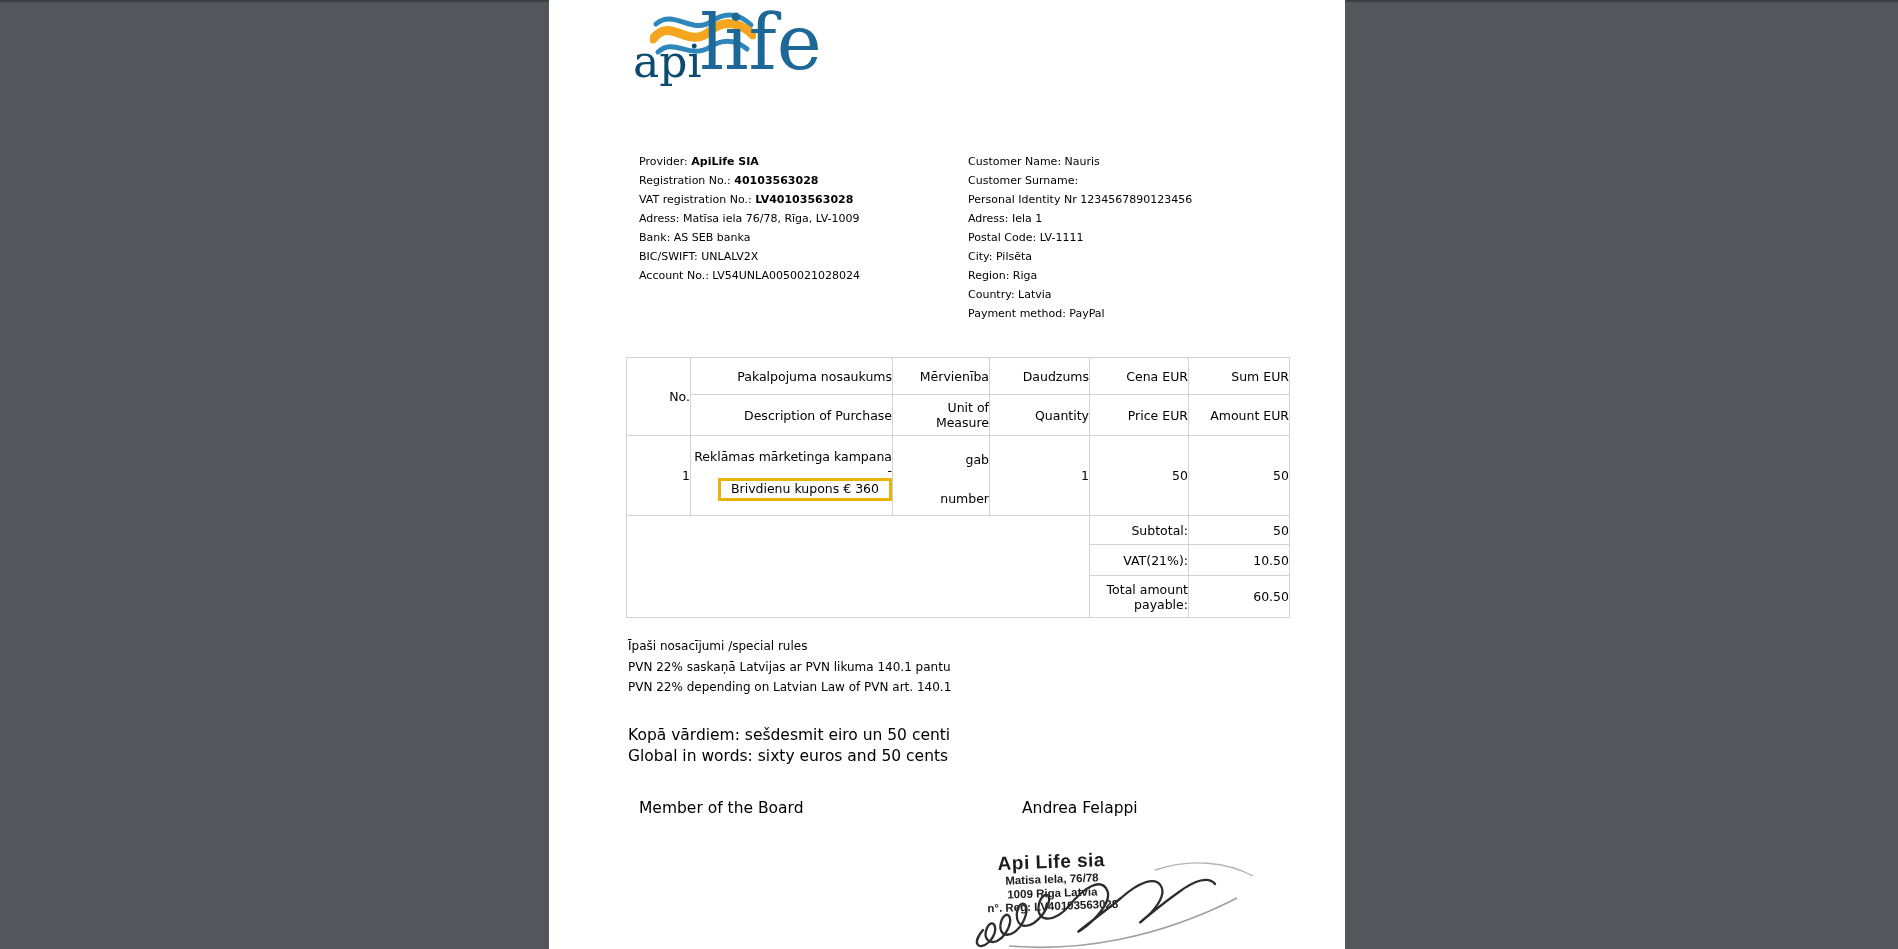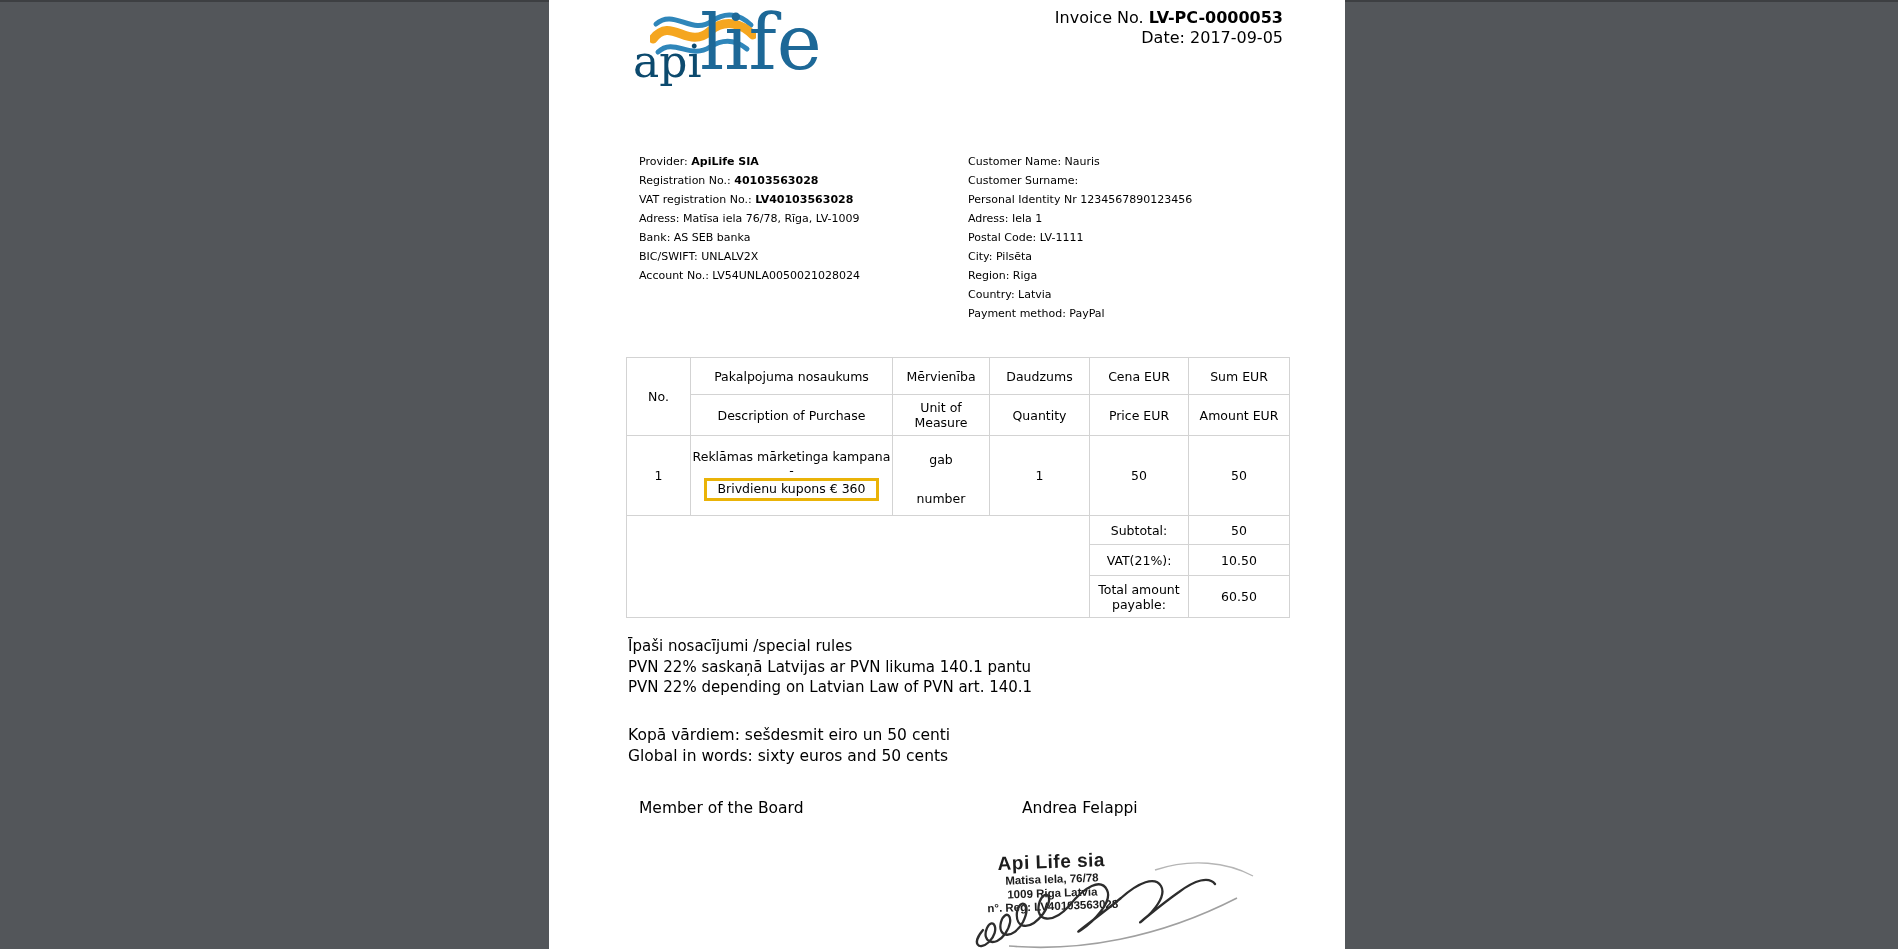--- a/index.html
+++ b/index.html
@@ -36,40 +36,40 @@
   .provider{left:90px;}
   .customer{left:419px;}
   .party b{font-weight:bold;}
 
   
   table.items{
     position:absolute;left:77px;top:357px;
     border-collapse:collapse;table-layout:fixed;
     font-size:12.5px;color:#000;
   }
-  table.items td{border:1px solid #d3d3d3;text-align:center;vertical-align:middle;padding:0;}
+  table.items td{border:1px solid #d3d3d3;text-align:right;vertical-align:middle;padding:0;}
   tr.hrow1 td{height:36px;}
   tr.hrow2 td{height:40px;line-height:15px;}
   tr.drow td{height:79px;}
   tr.trow1 td{height:28px;}
   tr.trow2 td{height:30px;}
   tr.trow3 td{height:41px;line-height:15px;}
   td.desc-cell{vertical-align:top;padding-top:10px;line-height:14px;}
   td.unit-cell{vertical-align:top;}
   .unit-lv{margin-top:7px;}
   .unit-en{margin-top:24px;}
   .red-box{
     display:inline-block;border:3px solid #eab308;
     padding:1px 10px 2px 10px;margin-top:0px;
   }
   td.total-label{text-align:right;padding-right:8px;}
   td.empty-merged{border:1px solid #d3d3d3;}
 
   
-  .notes{position:absolute;left:79px;top:636px;font-size:15px;line-height:20.5px;}
+  .notes{position:absolute;left:79px;top:636px;font-size:12px;line-height:20.5px;}
   .words{position:absolute;left:79px;top:725px;font-size:15.5px;line-height:21px;}
 
   
   .board-label{position:absolute;left:90px;top:799px;font-size:15.5px;}
   .signer-name{position:absolute;left:473px;top:799px;font-size:15.5px;}
   .stamp{
     position:absolute;left:388px;top:851px;width:230px;text-align:center;
     transform:rotate(-2deg);color:#1c1c1c;
     font-family:"Liberation Sans","DejaVu Sans",sans-serif;
   }
@@ -90,24 +90,20 @@
         <path d="M6,18 C24,2 42,30 62,15 C76,5 90,8 101,19" fill="none" stroke="#2f86ba" stroke-width="5" stroke-linecap="round"></path>
         <path d="M3,33 C21,9 38,45 60,25 C76,12 92,18 103,29" fill="none" stroke="#f5a61f" stroke-width="9" stroke-linecap="round"></path>
         <path d="M8,46 C24,31 40,54 60,41 C74,32 86,34 97,43" fill="none" stroke="#2f86ba" stroke-width="5" stroke-linecap="round"></path>
       </svg>
       <div class="logo-text">
         <span class="logo-api">api</span>
         <span class="logo-life">life</span>
       </div>
     </div>
 
-    <div class="inv-meta">
-      <div><span>Invoice No. </span><b>LV-PC-0000053</b></div>
-      <div><span>Date: </span><span>2017-09-05</span></div>
-    </div>
 
     <div class="party provider">
       <div><span>Provider: </span><b>ApiLife SIA</b></div>
       <div><span>Registration No.: </span><b>40103563028</b></div>
       <div><span>VAT registration No.: </span><b>LV40103563028</b></div>
       <div><span>Adress: Matīsa iela 76/78, Rīga, LV-1009</span><b></b></div>
       <div><span>Bank: AS SEB banka</span><b></b></div>
       <div><span>BIC/SWIFT: UNLALV2X</span><b></b></div>
       <div><span>Account No.: LV54UNLA0050021028024</span><b></b></div>
     </div>

